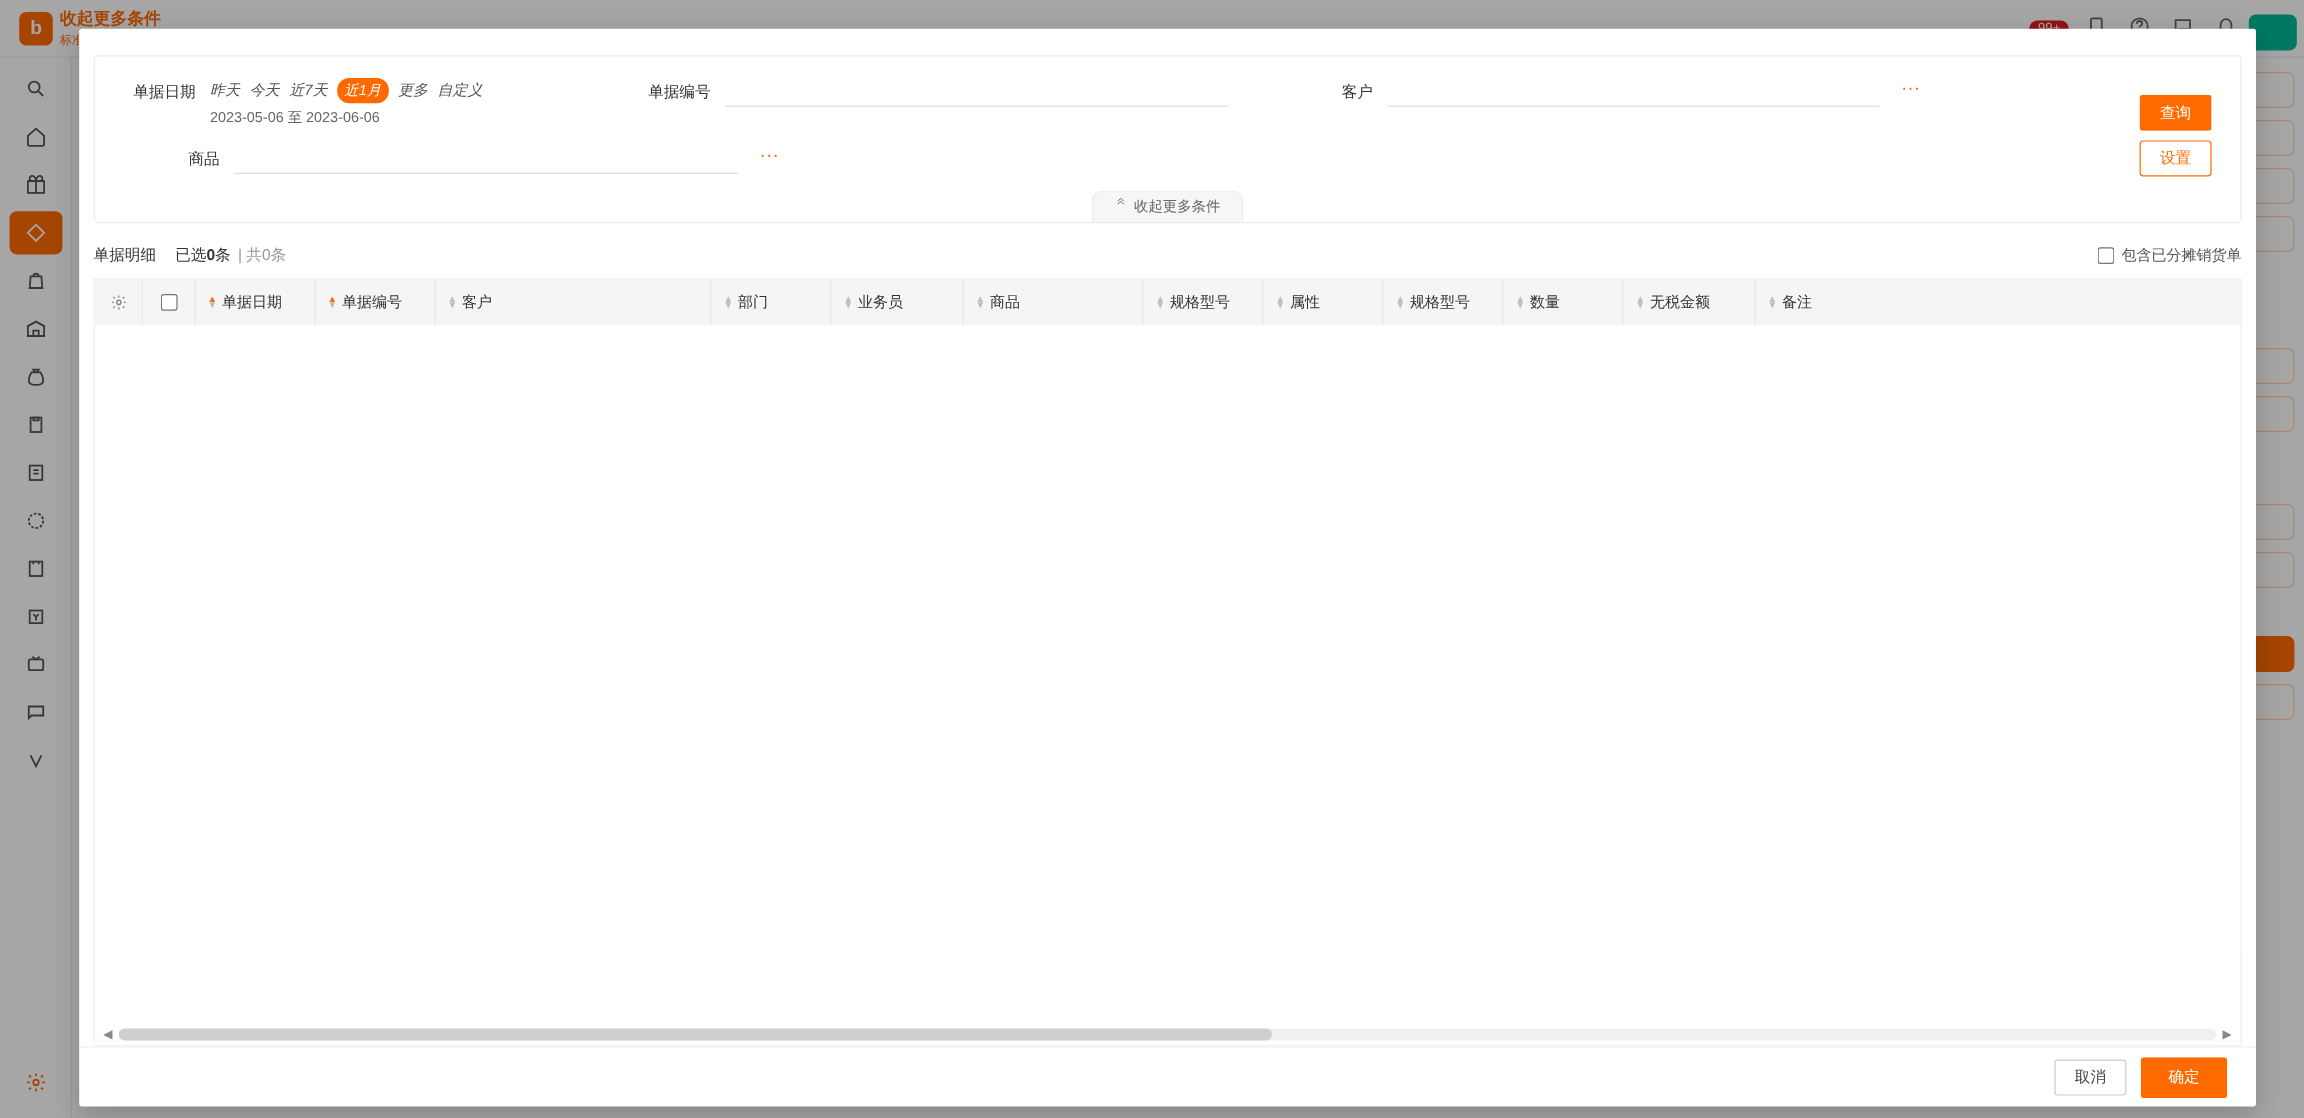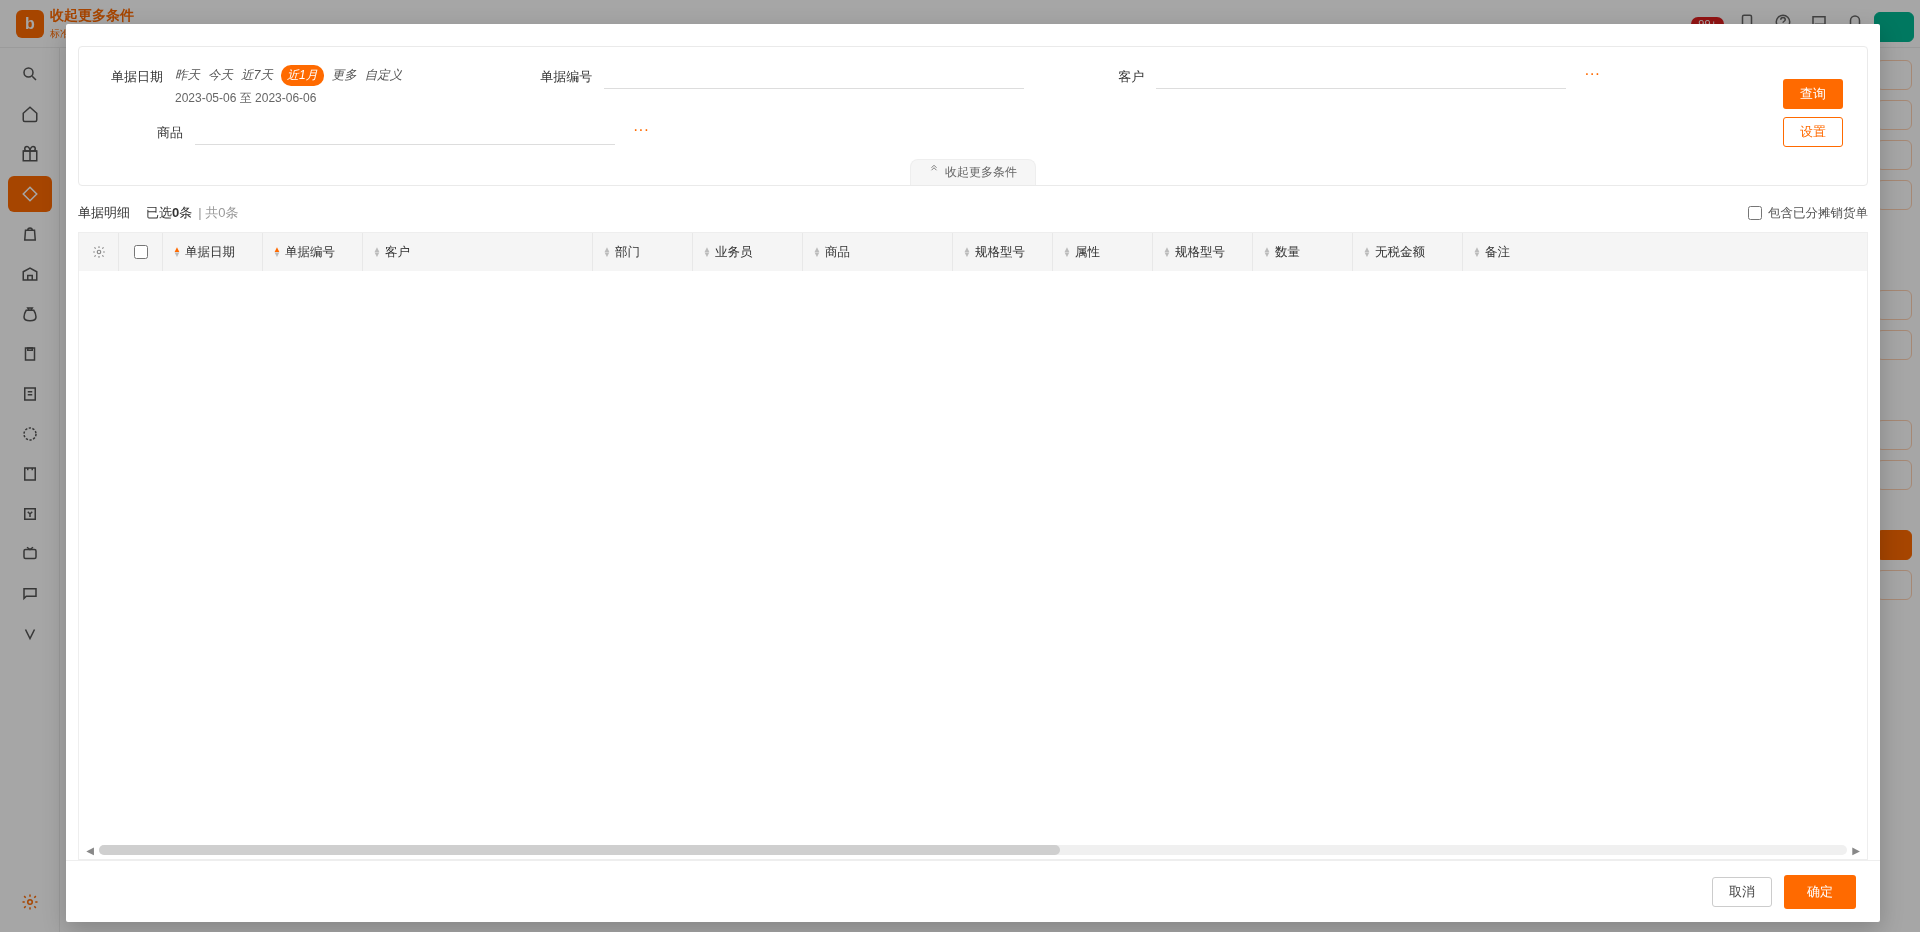--- a/index.html
+++ b/index.html
@@ -70,21 +70,21 @@
 .sort-icons .up.active { color: #ff6a00; }
 .th-gear { width: 40px; justify-content: center; color: #888; }
 .th-check { width: 44px; justify-content: center; }
 .th-check input { width: 14px; height: 14px; }
 .tbody-empty { height: 520px; background: #fff; }
 .h-scrollbar { position: absolute; left: 4px; right: 4px; bottom: 2px; height: 14px; display: flex; align-items: center; }
 .h-scroll-arrow { width: 14px; height: 14px; display: flex; align-items: center; justify-content: center; color: #888; font-size: 10px; }
 .h-scroll-track { flex: 1; height: 10px; background: #f0f0f0; border-radius: 5px; margin: 0 2px; position: relative; }
 .h-scroll-thumb { position: absolute; left: 0; top: 0; height: 10px; width: 55%; background: #cfcfcf; border-radius: 5px; }
 
-.modal-footer { height: 62px; border-top: 1px solid #eee; display: flex; align-items: center; justify-content: flex-end; gap: 12px; padding: 0 24px; }
+.modal-footer { height: 50px; border-top: 1px solid #eee; display: flex; align-items: center; justify-content: flex-end; gap: 12px; padding: 0 24px; }
 
 svg { display: block; }
 </style>
 </head>
 <body>
 
 <div class="bg-app">
   <div class="bg-header">
     <div class="bg-logo">
       <div class="bg-logo-icon">b</div>

